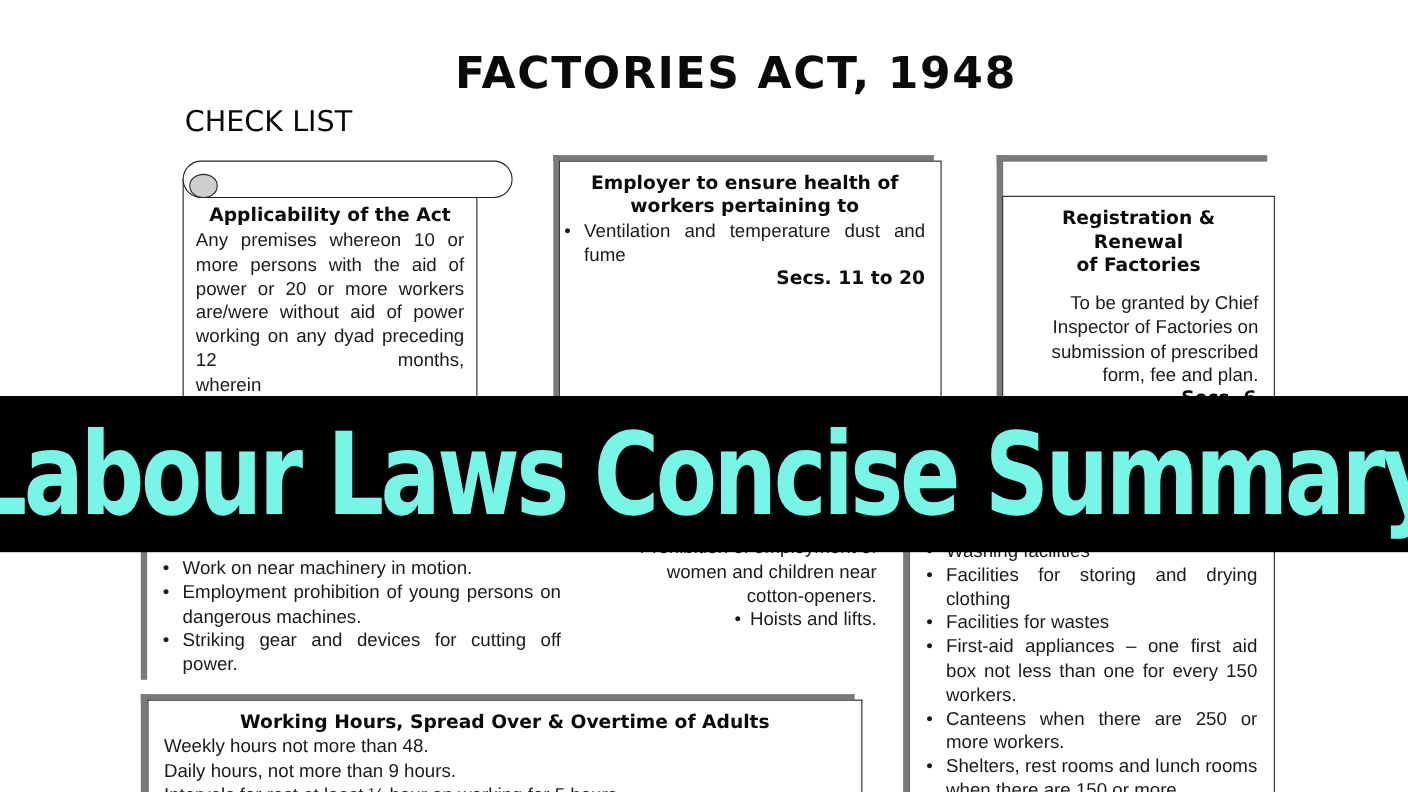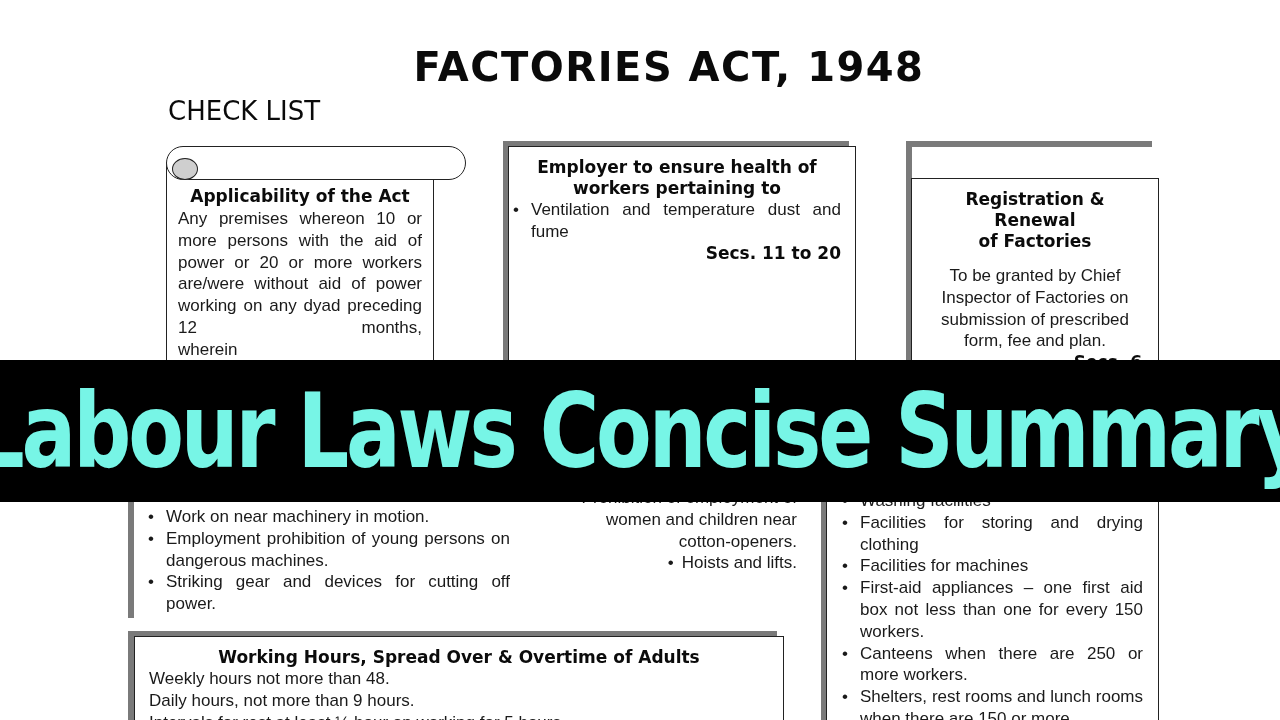--- a/index.html
+++ b/index.html
@@ -48,21 +48,21 @@
       position: absolute; left: 0; top: 360px; width: 1280px; height: 142px; background: #000;
       display: flex; align-items: center; justify-content: center;
     }
     .banner-text {
       font-family: "DejaVu Sans", sans-serif; font-weight: bold; color: #77f5e6;
       font-size: 104px; line-height: 1; letter-spacing: -4px;
       transform: scaleX(0.78); transform-origin: center; white-space: nowrap;
     }
 
     .right-align { text-align: right; }
-    .center { text-align: center; }
+    .center { text-align: right; }
   </style>
 </head>
 <body>
 
 <div class="doc-title">FACTORIES ACT, 1948</div>
 <div class="checklist-title">CHECK LIST</div>
 
 <div>
   <div class="scroll-body"></div>
   <div class="scroll-cap"></div>
@@ -132,21 +132,21 @@
     <div><span style="margin-right:8px;">•</span><span>Hoists and lifts.</span></div>
   </div>
 </div>
 
 <div>
   <div class="shadow-left" style="left:821px; top:470px; height:250px;"></div>
   <div style="position:absolute; left:826px; top:470px; width:333px; height:250px; background:#fff; border-left:1.5px solid #222; border-right:1.5px solid #222;"></div>
   <ul class="bullets" style="position:absolute; left:836px; top:490px; width:307px;">
     <li>Washing facilities</li>
     <li>Facilities for storing and drying clothing</li>
-    <li>Facilities for machines</li>
+    <li>Facilities for wastes</li>
     <li>First-aid appliances – one first aid box not less than one for every 150 workers.</li>
     <li>Canteens when there are 250 or more workers.</li>
     <li>Shelters, rest rooms and lunch rooms when there are 150 or more</li>
   </ul>
 </div>
 
 <div>
   <div class="shadow-top" style="left:128px; top:631px; width:649px;"></div>
   <div class="shadow-left" style="left:128px; top:631px; height:89px;"></div>
   <div class="box" style="left:134px; top:636px; width:650px; height:100px; border-bottom:none;">

